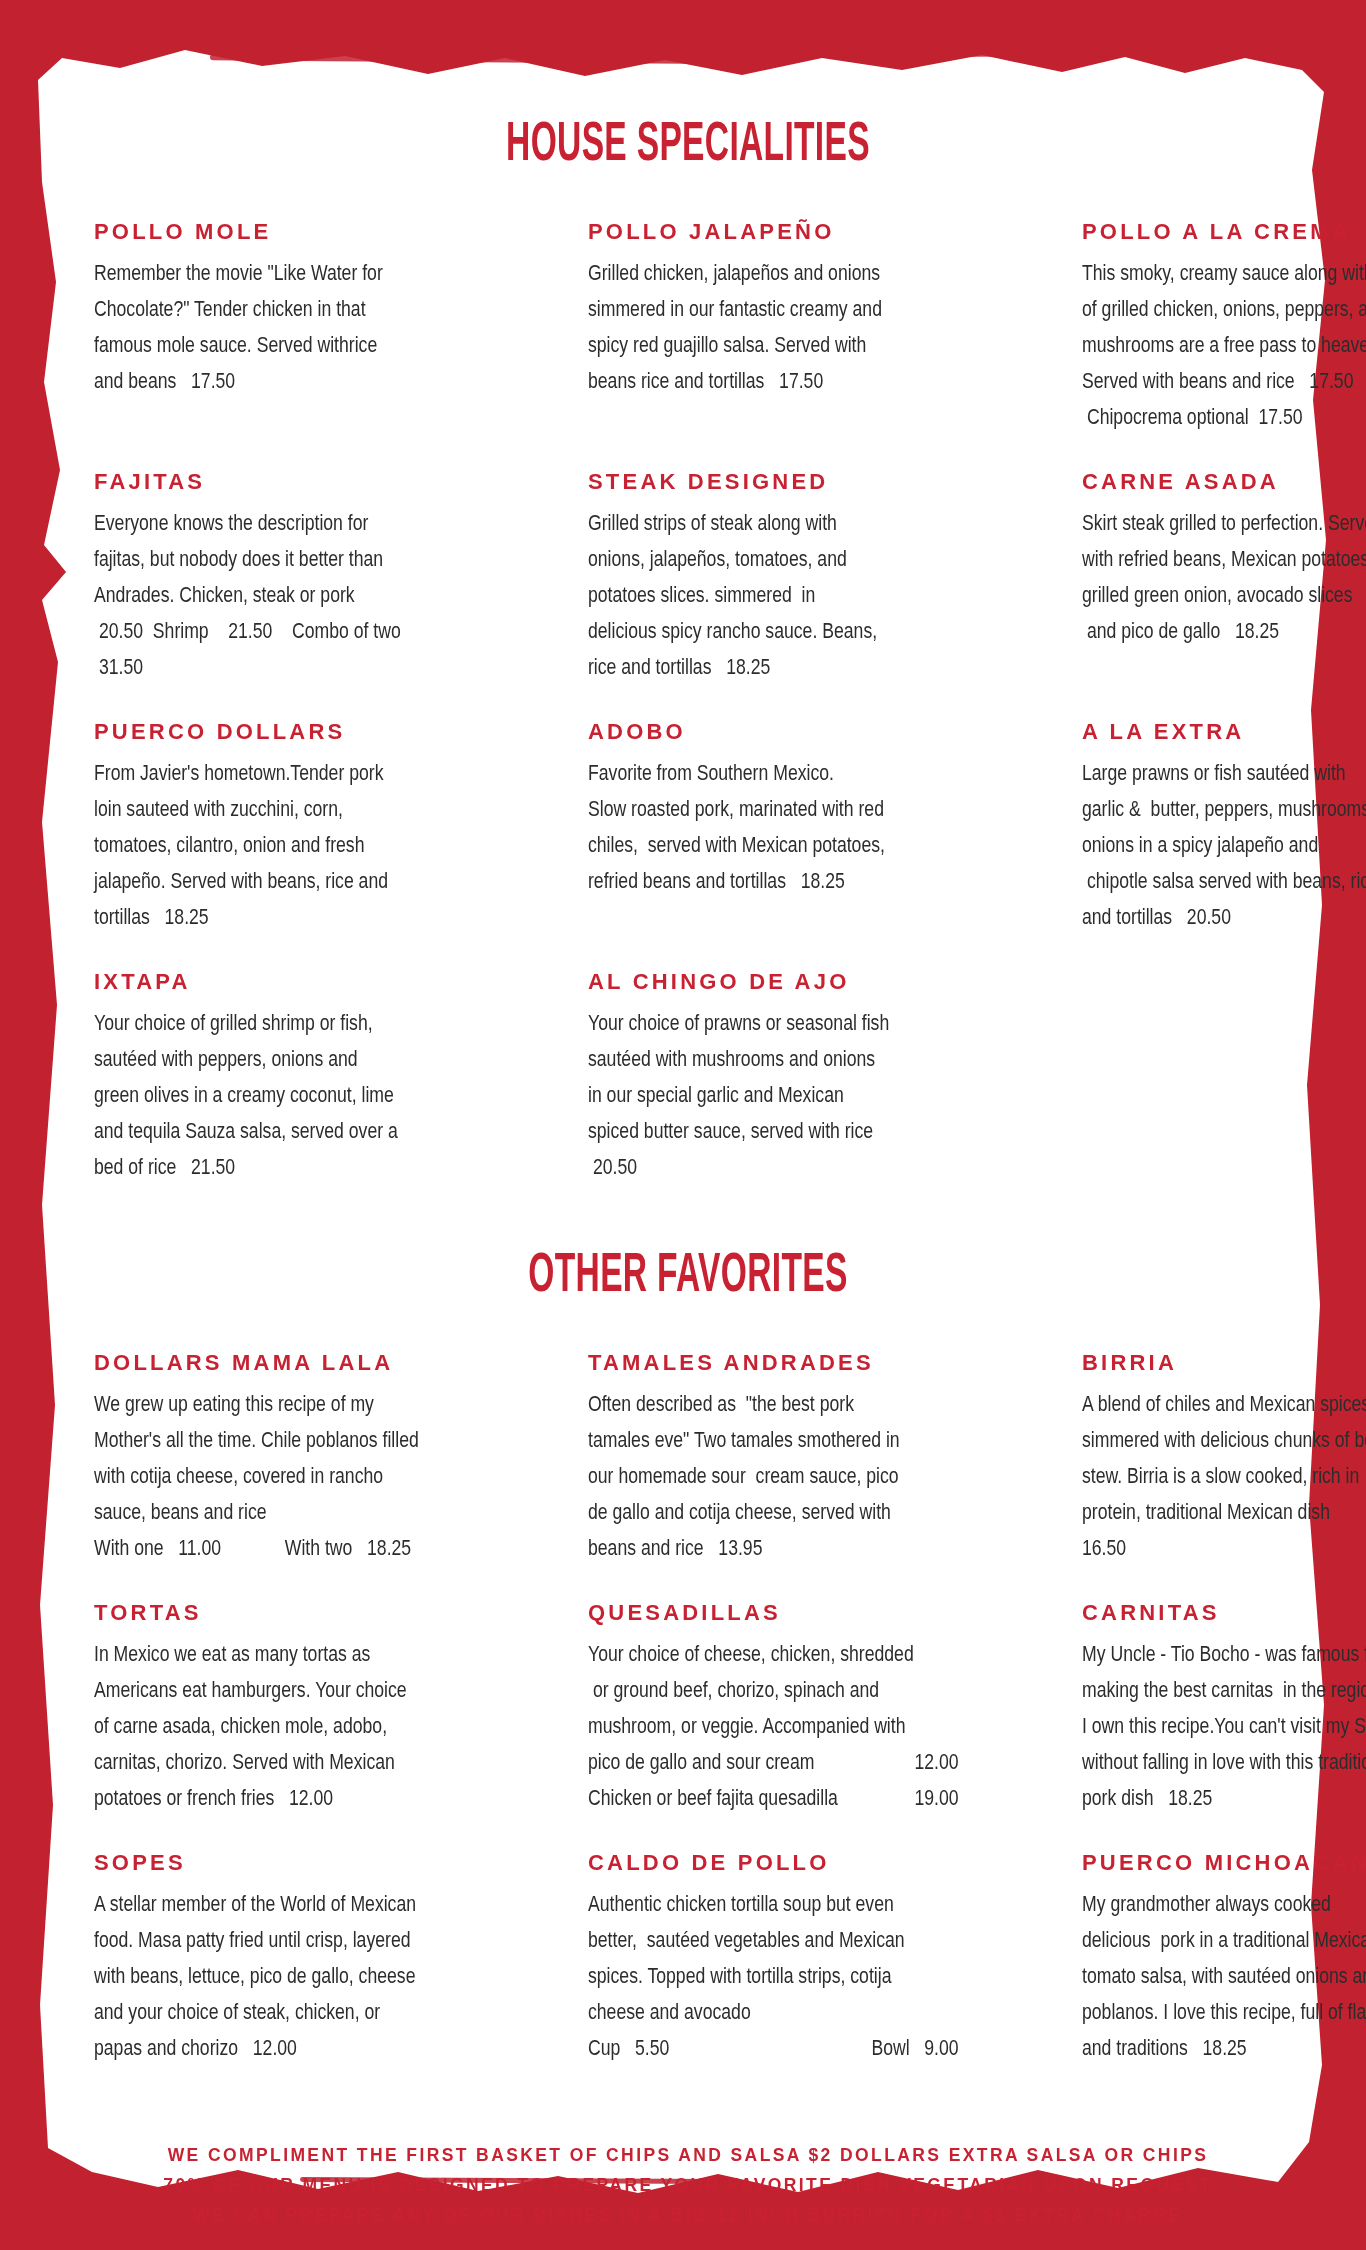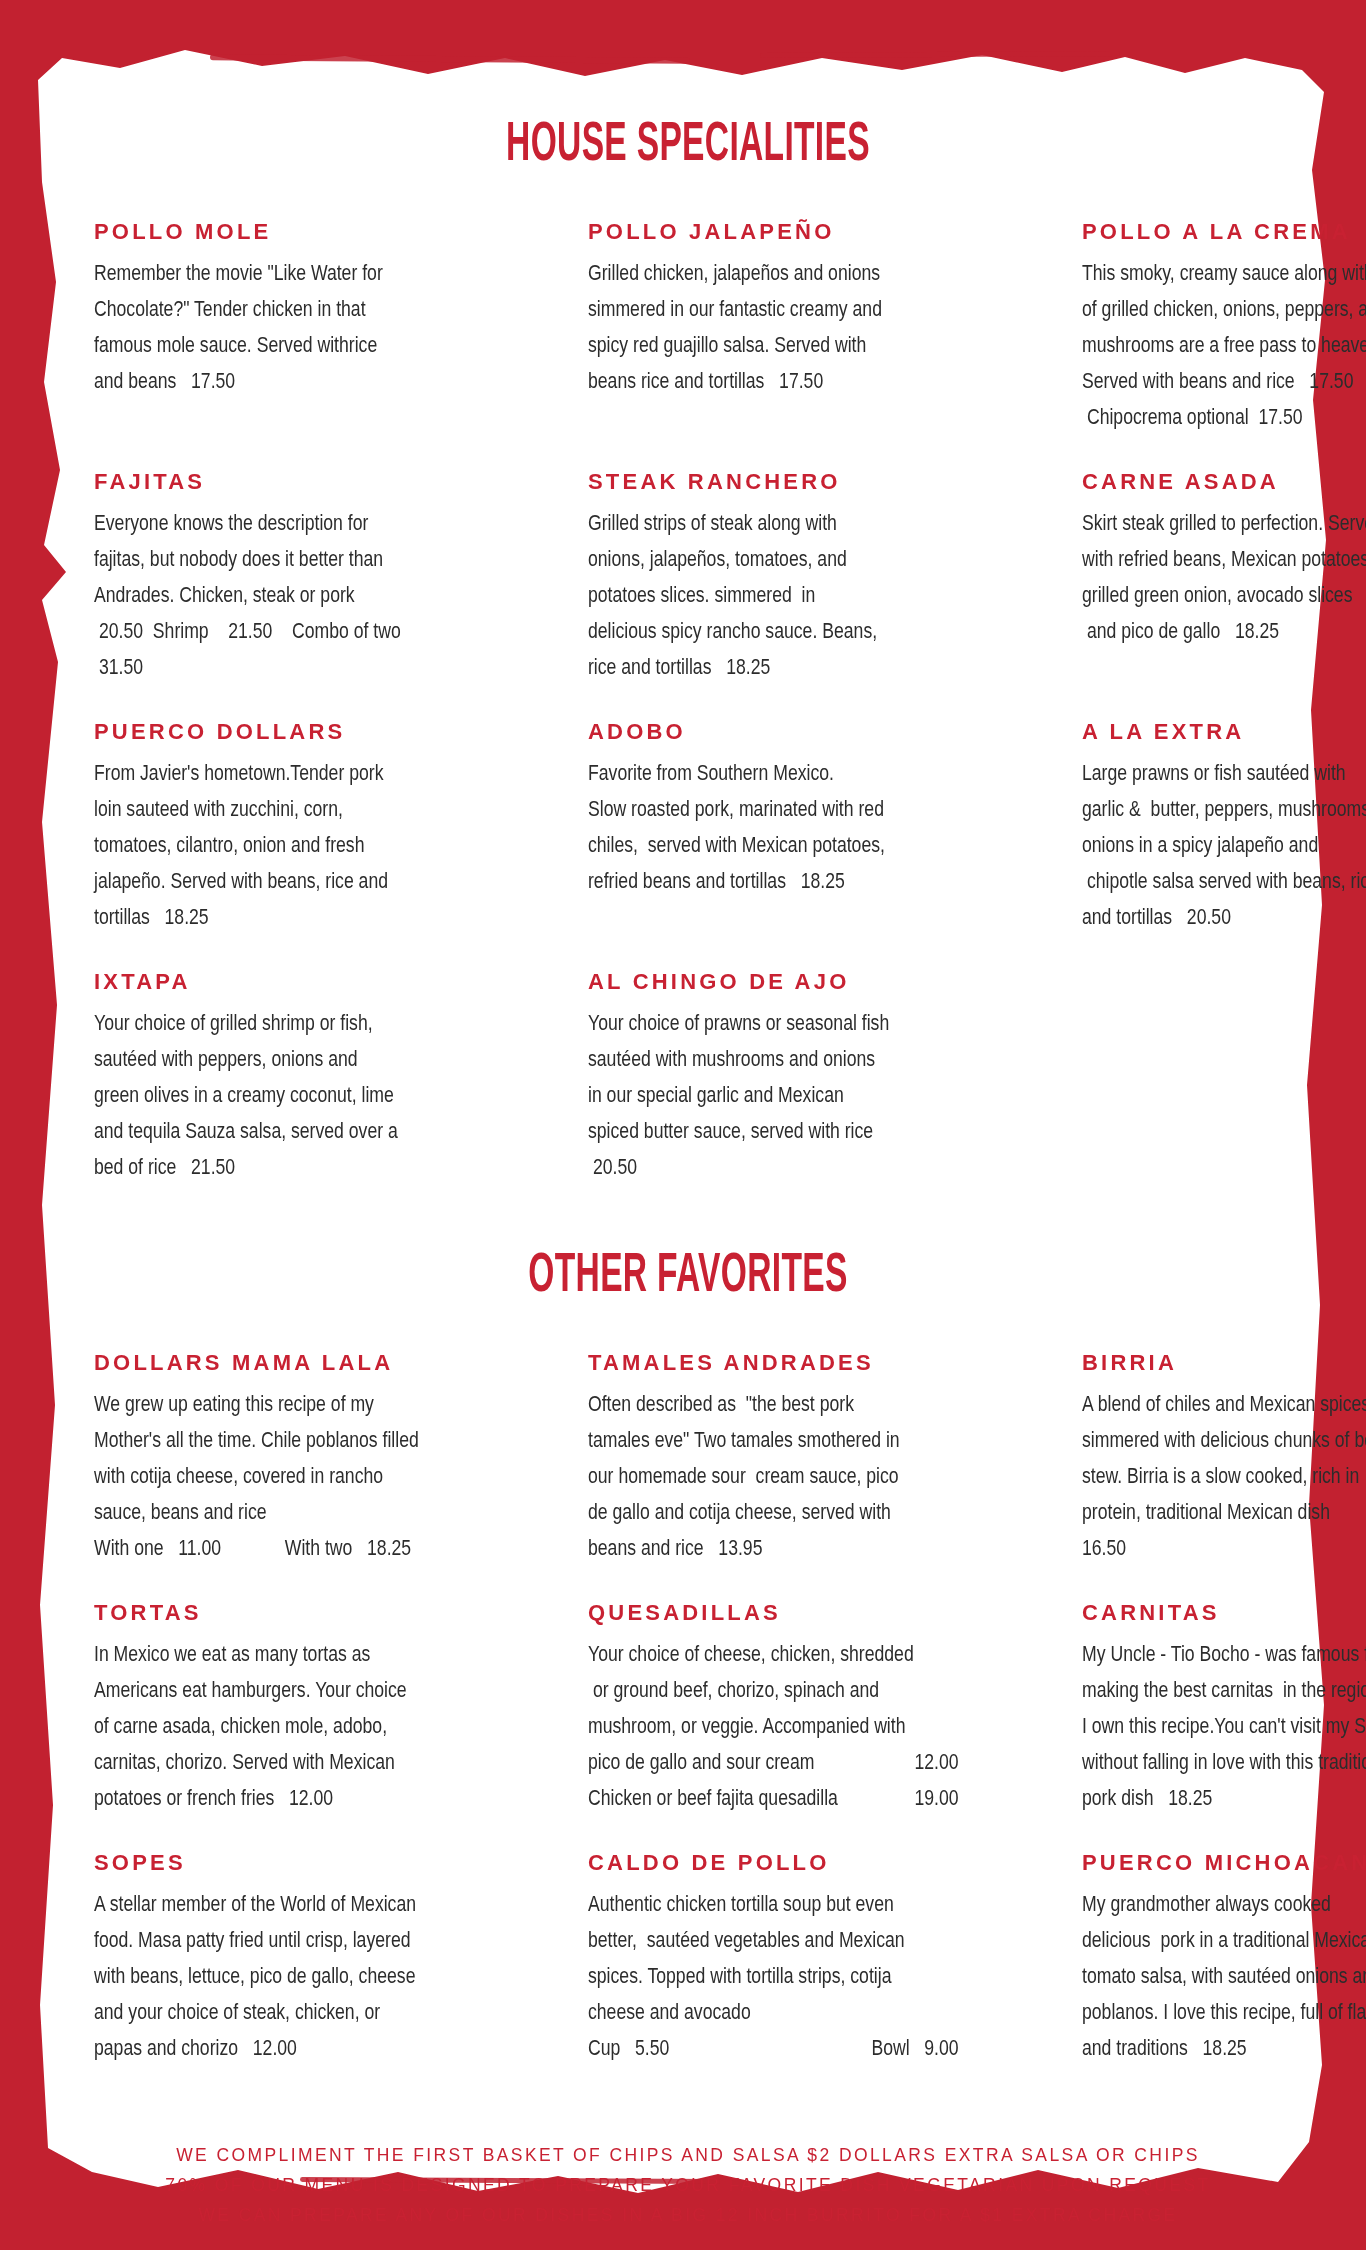--- a/index.html
+++ b/index.html
@@ -78,21 +78,21 @@
     line-height:36px;
     color: var(--ink);
   }
   .line { white-space:pre-wrap; min-height:36px; }
   .line.split { display:flex; justify-content:space-between; white-space:pre; }
 
   .footer {
     margin-top:40px;
     text-align:center;
     color: var(--accent);
-    font-weight:400;
+    font-weight:700;
     font-size:17.5px;
     line-height:30px;
     letter-spacing:2.4px;
   }
   .footer-line { white-space:nowrap; }
 </style>
 </head>
 <body>
 
 <div class="panel"></div>
@@ -141,21 +141,21 @@
     <div class="item-body">
               <div class="line">Everyone knows the description for</div>
               <div class="line">fajitas, but nobody does it better than</div>
               <div class="line">Andrades. Chicken, steak or pork</div>
               <div class="line"> 20.50  Shrimp    21.50    Combo of two</div>
               <div class="line"> 31.50</div>
             </div>
   </div>
 
   <div class="item">
-    <h3 class="item-name">STEAK RANCHERO</h3>
+    <h3 class="item-name">STEAK DESIGNED</h3>
     <div class="item-body">
               <div class="line">Grilled strips of steak along with</div>
               <div class="line">onions, jalapeños, tomatoes, and</div>
               <div class="line">potatoes slices. simmered  in</div>
               <div class="line">delicious spicy rancho sauce. Beans,</div>
               <div class="line">rice and tortillas   18.25</div>
             </div>
   </div>
 
   <div class="item">

